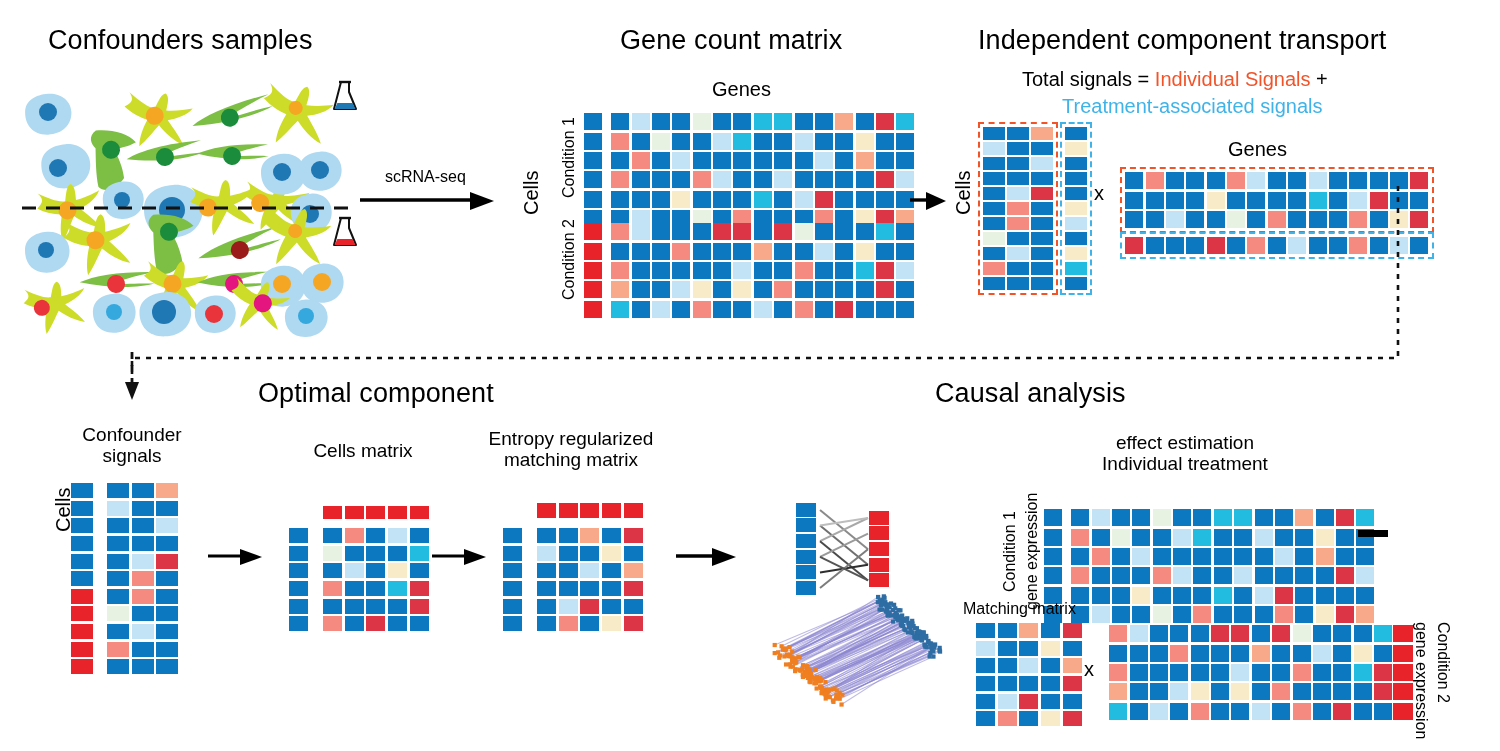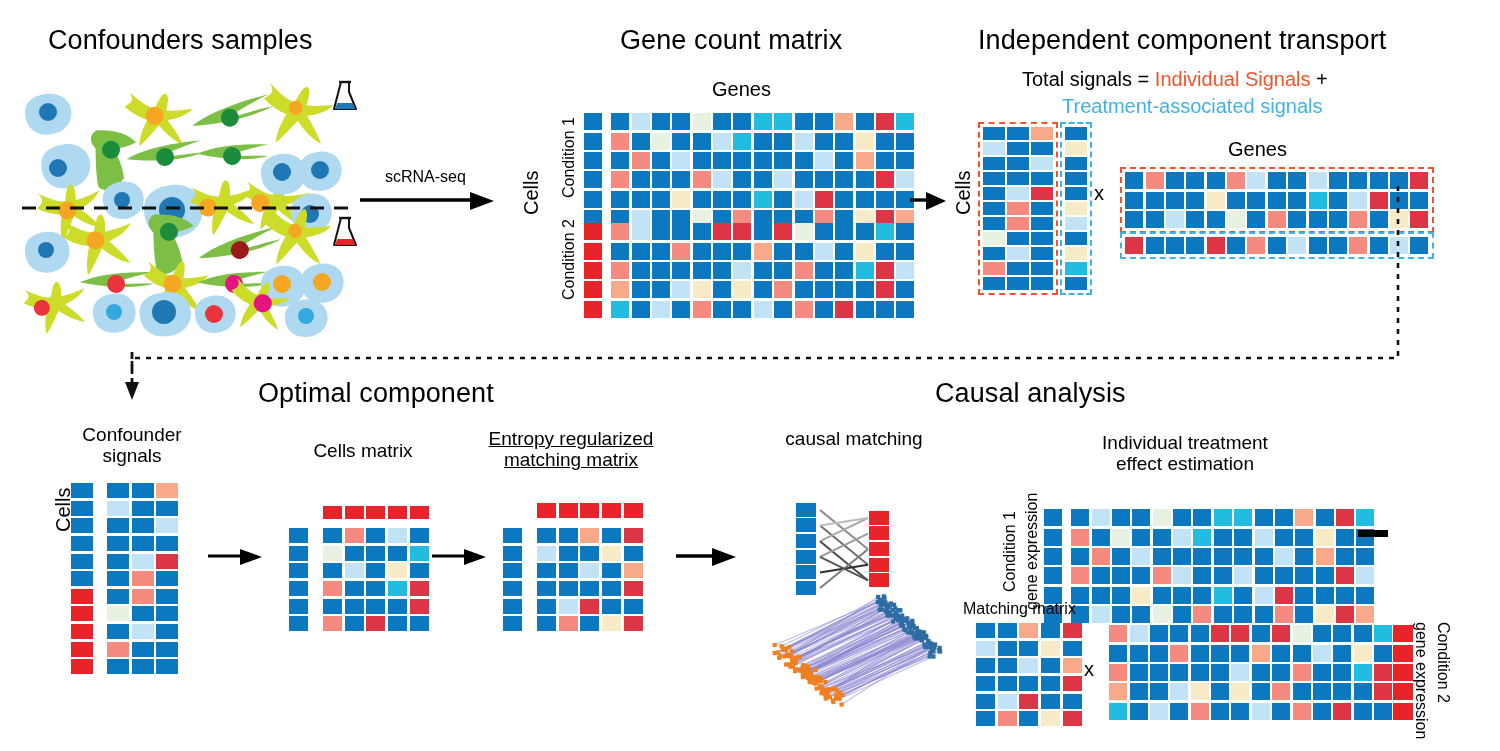--- a/index.html
+++ b/index.html
@@ -784,21 +784,21 @@
       <div class="cellbox" style="width: 19px; height: 15px; background: rgb(11, 120, 192); margin: 1.3px;"></div>
       <div class="cellbox" style="width: 19px; height: 15px; background: rgb(11, 120, 192); margin: 1.3px;"></div>
     </div>
   </div>
 
 <svg class="abs" style="left:432px;top:546px;" width="58" height="24">
   <line x1="0" y1="10" x2="36" y2="10" stroke="#000" stroke-width="3.2"></line>
   <polygon points="32,3 54,11 32,19" fill="#000"></polygon>
 </svg>
 
-<div class="abs sub2" style="left:466px;top:428px;width:210px;text-decoration:underline;">
+<div class="abs sub2" style="left:466px;top:428px;width:210px;">
   <div>Entropy regularized</div>
   <div>matching matrix</div>
 </div>
 <div class="abs hm" id="em-top" style="left:536px;top:502px;">
     <div class="hrow">
       <div class="cellbox" style="width: 19px; height: 15px; background: rgb(232, 35, 42); margin: 1.3px;"></div>
       <div class="cellbox" style="width: 19px; height: 15px; background: rgb(232, 35, 42); margin: 1.3px;"></div>
       <div class="cellbox" style="width: 19px; height: 15px; background: rgb(232, 35, 42); margin: 1.3px;"></div>
       <div class="cellbox" style="width: 19px; height: 15px; background: rgb(232, 35, 42); margin: 1.3px;"></div>
       <div class="cellbox" style="width: 19px; height: 15px; background: rgb(232, 35, 42); margin: 1.3px;"></div>
@@ -868,21 +868,20 @@
       <div class="cellbox" style="width: 19px; height: 15px; background: rgb(220, 53, 69); margin: 1.3px;"></div>
     </div>
   </div>
 
 <svg class="abs" style="left:676px;top:546px;" width="64" height="24">
   <line x1="0" y1="10" x2="40" y2="10" stroke="#000" stroke-width="3.4"></line>
   <polygon points="36,2 60,11 36,20" fill="#000"></polygon>
 </svg>
 
 <div class="abs sub2" style="left:745px;top:428px;width:218px;">
-  <div>causal matching</div>
 </div>
 <div class="abs hm" id="bm-left" style="left:795px;top:502px;">
     <div class="hrow">
       <div class="cellbox" style="width: 20px; height: 14px; background: rgb(11, 120, 192); margin: 0.8px;"></div>
     </div>
     <div class="hrow">
       <div class="cellbox" style="width: 20px; height: 14px; background: rgb(11, 120, 192); margin: 0.8px;"></div>
     </div>
     <div class="hrow">
       <div class="cellbox" style="width: 20px; height: 14px; background: rgb(11, 120, 192); margin: 0.8px;"></div>
@@ -1268,22 +1267,22 @@
     <rect x="64.19043661107501" y="103.60807071691575" width="4.2" height="4.2" fill="#F07F21"></rect>
     <rect x="159.34922568767598" y="64.4723386398094" width="4.2" height="4.2" fill="#2E6DA4"></rect>
     <rect x="59.34286423362934" y="109.7570094217024" width="4.2" height="4.2" fill="#F07F21"></rect>
     <rect x="165.36173561475707" y="58.30028969027507" width="4.2" height="4.2" fill="#2E6DA4"></rect>
     <rect x="68.26483918128655" y="102.6713802252545" width="4.2" height="4.2" fill="#F07F21"></rect>
     <rect x="158.8721879286694" y="54.15293209876543" width="4.2" height="4.2" fill="#2E6DA4"></rect>
     <rect x="67.45018861454047" y="112.42525720164609" width="4.2" height="4.2" fill="#F07F21"></rect>
   </svg>
 
 <div class="abs sub2" style="left:1075px;top:432px;width:220px;">
+  <div>effect estimation</div>
   <div>Individual treatment</div>
-  <div>effect estimation</div>
 </div>
 <div class="abs small vert rot-90" style="left:1001px;top:592px;">Condition 1</div>
 <div class="abs small vert rot-90" style="left:1023px;top:610px;">gene expression</div>
 
 <div class="abs hm" id="ite-bar" style="left:1043px;top:508px;">
     <div class="hrow">
       <div class="cellbox" style="width: 18px; height: 17px; background: rgb(11, 120, 192); margin: 1.2px;"></div>
     </div>
     <div class="hrow">
       <div class="cellbox" style="width: 18px; height: 17px; background: rgb(11, 120, 192); margin: 1.2px;"></div>

